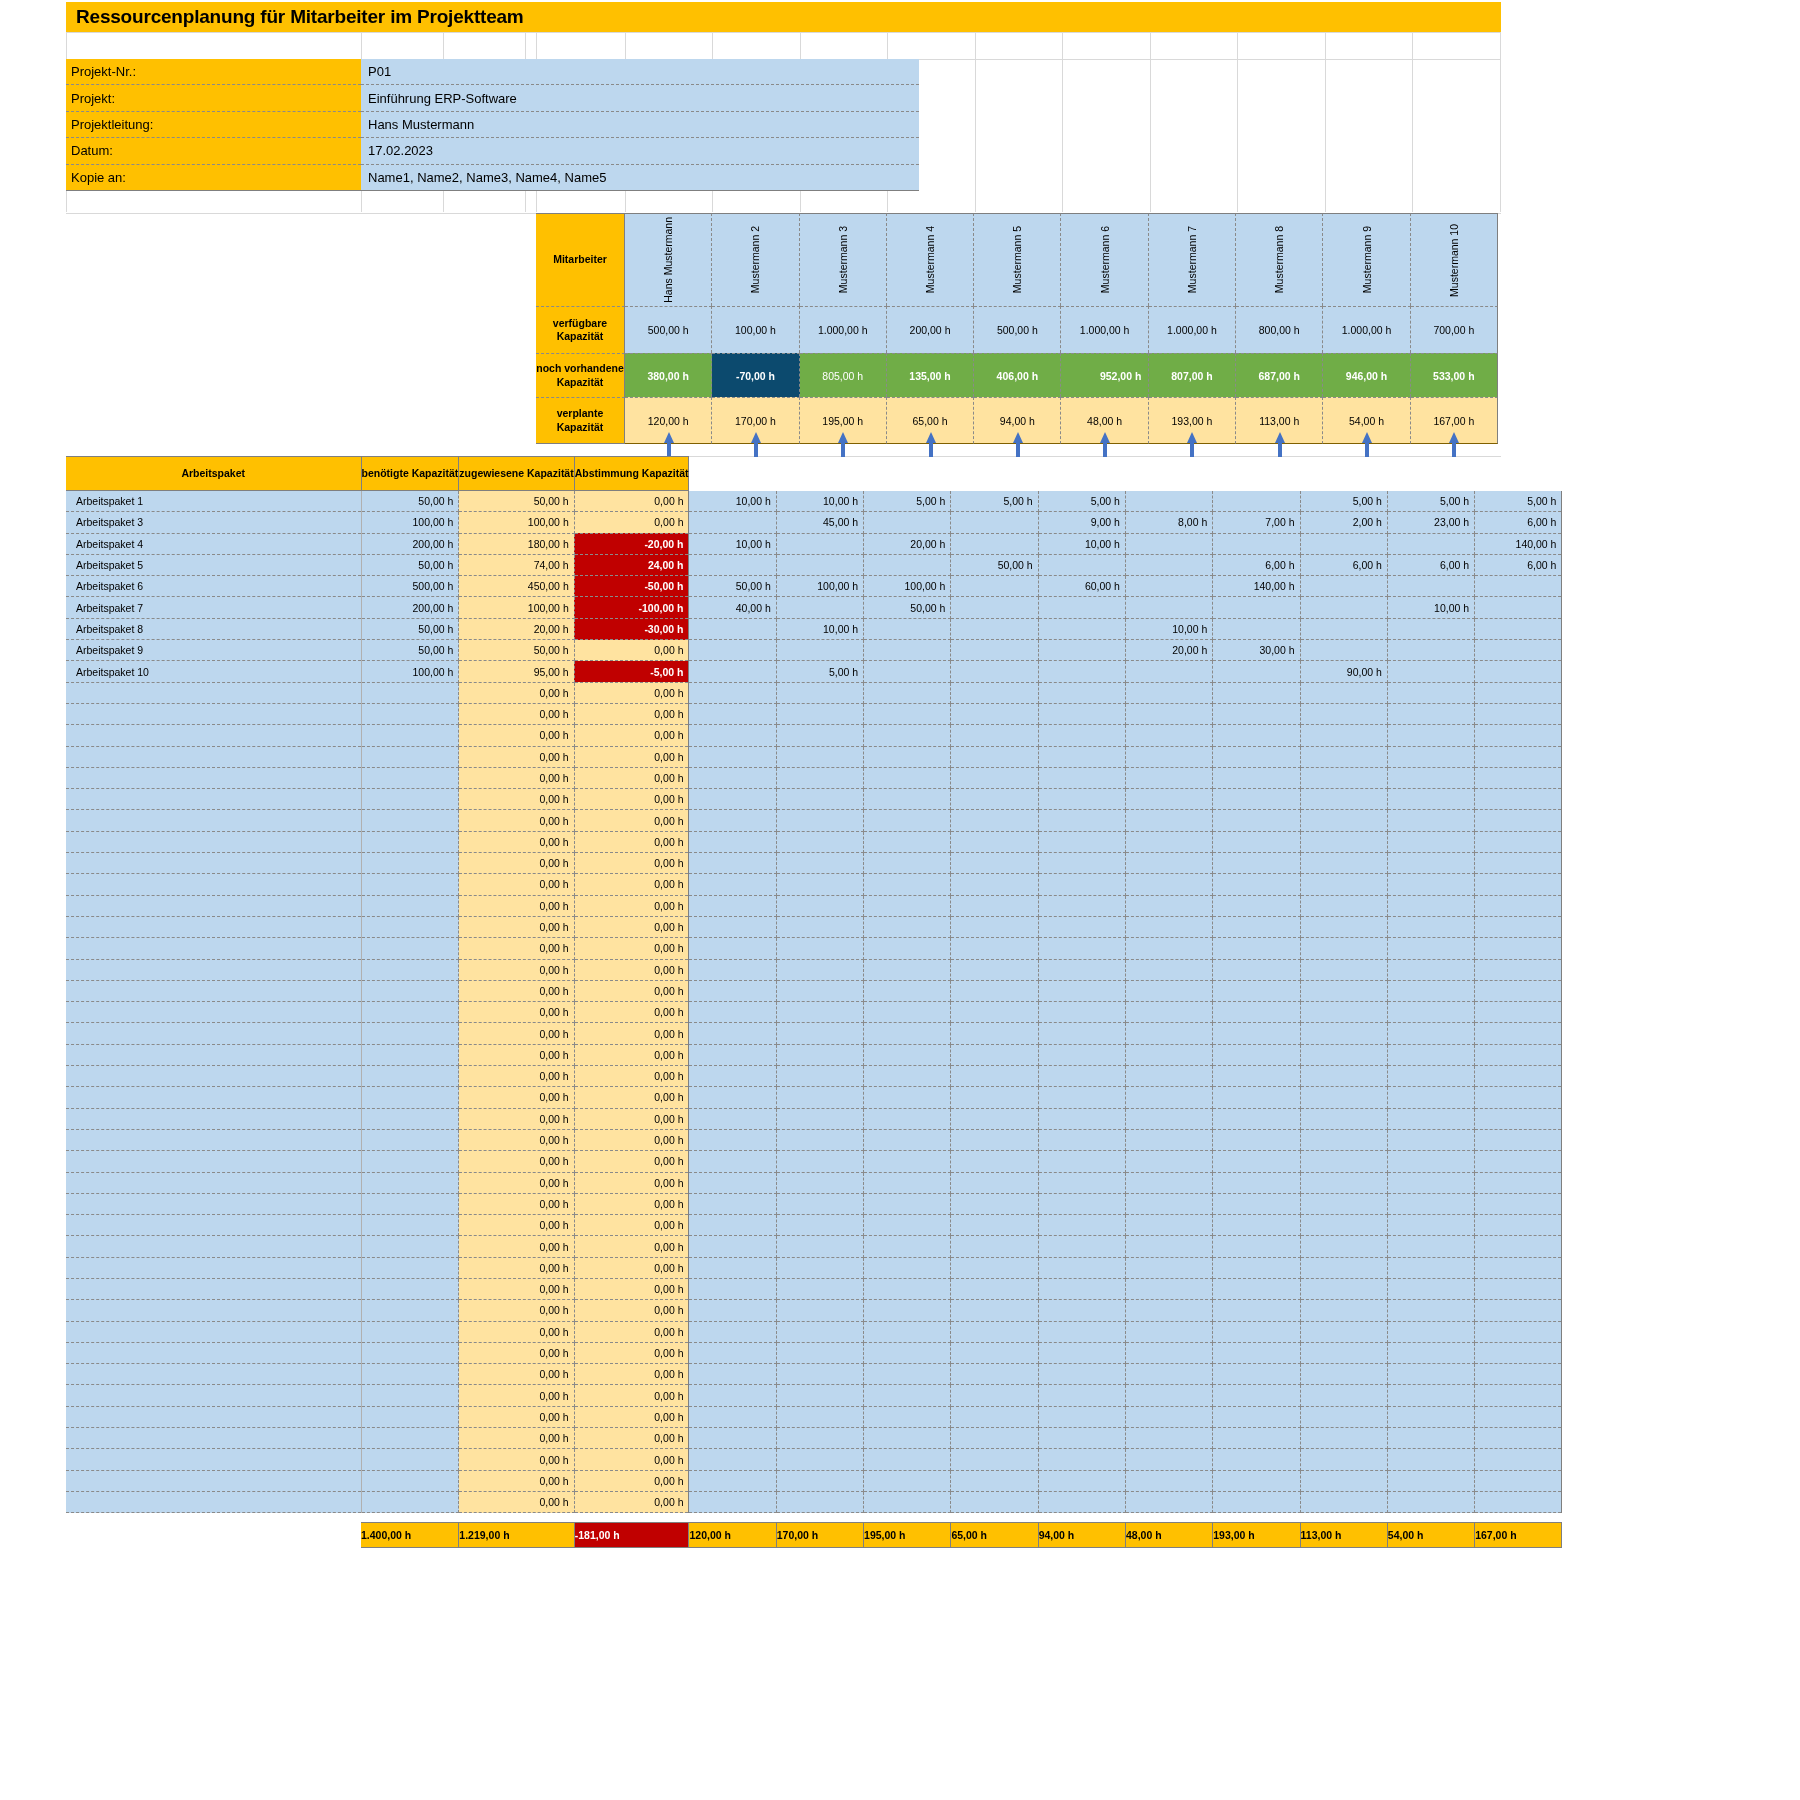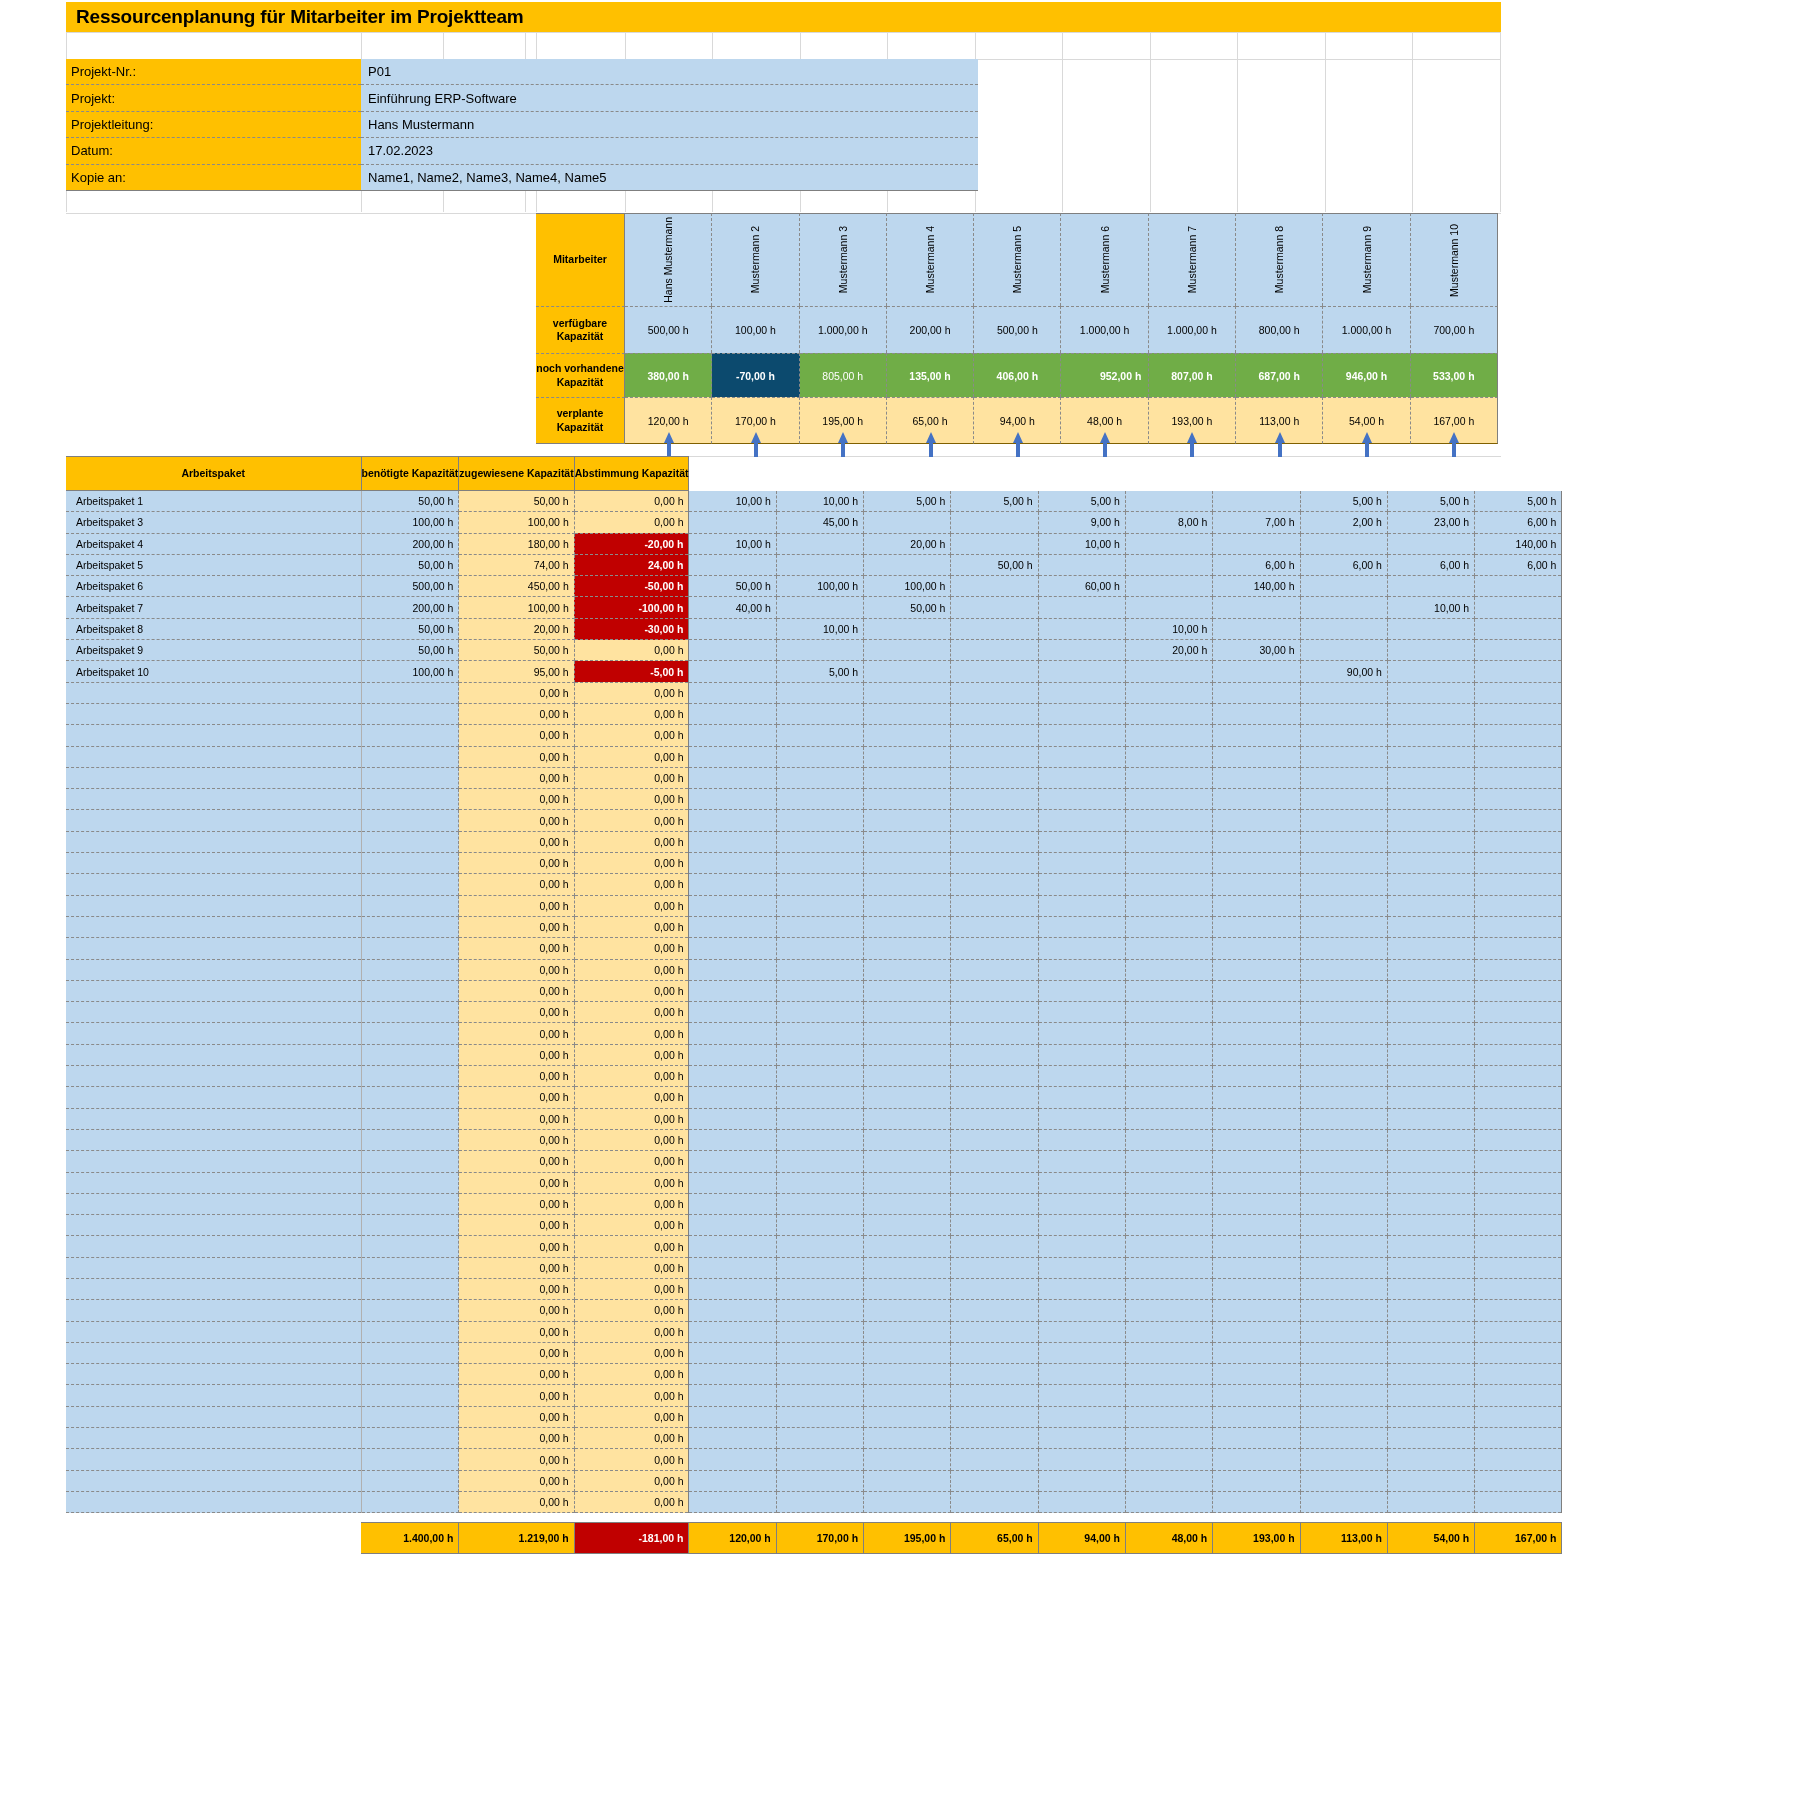--- a/index.html
+++ b/index.html
@@ -26,21 +26,21 @@
 
   
   .meta{position:absolute;left:66px;top:59px;width:912px;}
   .meta-row{display:flex;height:26.4px;}
   .meta-lab{
     width:295px;background:#ffc000;display:flex;align-items:center;
     padding-left:5px;font-size:13px;
     border-bottom:1px dashed #8a8a8a;box-sizing:border-box;
   }
   .meta-val{
-    width:617px;background:#bdd7ee;display:flex;align-items:center;
+    width:558px;background:#bdd7ee;display:flex;align-items:center;
     padding-left:7px;font-size:13px;
     border-bottom:1px dashed #8a8a8a;box-sizing:border-box;
   }
   .meta-row:last-child .meta-lab,.meta-row:last-child .meta-val{border-bottom:1px solid #7f7f7f;}
 
   
   .gridline-h{position:absolute;background:#d9d9d9;height:1px;}
   .gridline-v{position:absolute;background:#d9d9d9;width:1px;}
 
   
@@ -113,21 +113,21 @@
   .wp td.num.nb{background:#bdd7ee;}
   .wp td.num.ng{background:#ffe3a0;}
   .wp td.num.nr{background:#c00000;color:#fff;font-weight:bold;}
   .wp td.emp{
     background:#bdd7ee;text-align:right;padding-right:5px;
     border-bottom:1px dashed #8a8a8a;border-right:1px dashed #8a8a8a;
   }
   .wp td.emp.last{border-right:1px solid #7f7f7f;}
   .wp td.num.abst{border-right:1px solid #7f7f7f;}
   .wp tr.sumrow td{
-    height:31px;background:#ffc000;font-weight:bold;text-align:right;
+    height:25px;background:#ffc000;font-weight:bold;
     padding-right:5px;border-top:1px solid #7f7f7f;border-bottom:1px solid #7f7f7f;
     border-right:1px solid #7f7f7f;
   }
   .wp tr.sumrow td.blank{background:#ffffff;border:none;}
   .wp tr.sumrow td.sred{background:#c00000;color:#ffffff;}
   .wp tr.sumrow td.semp{background:#ffc000;border-right:1px solid #7f7f7f;}
   .spacer-row td{height:10px;background:#ffffff;border:none;}
 </style>
 </head>
 <body>

